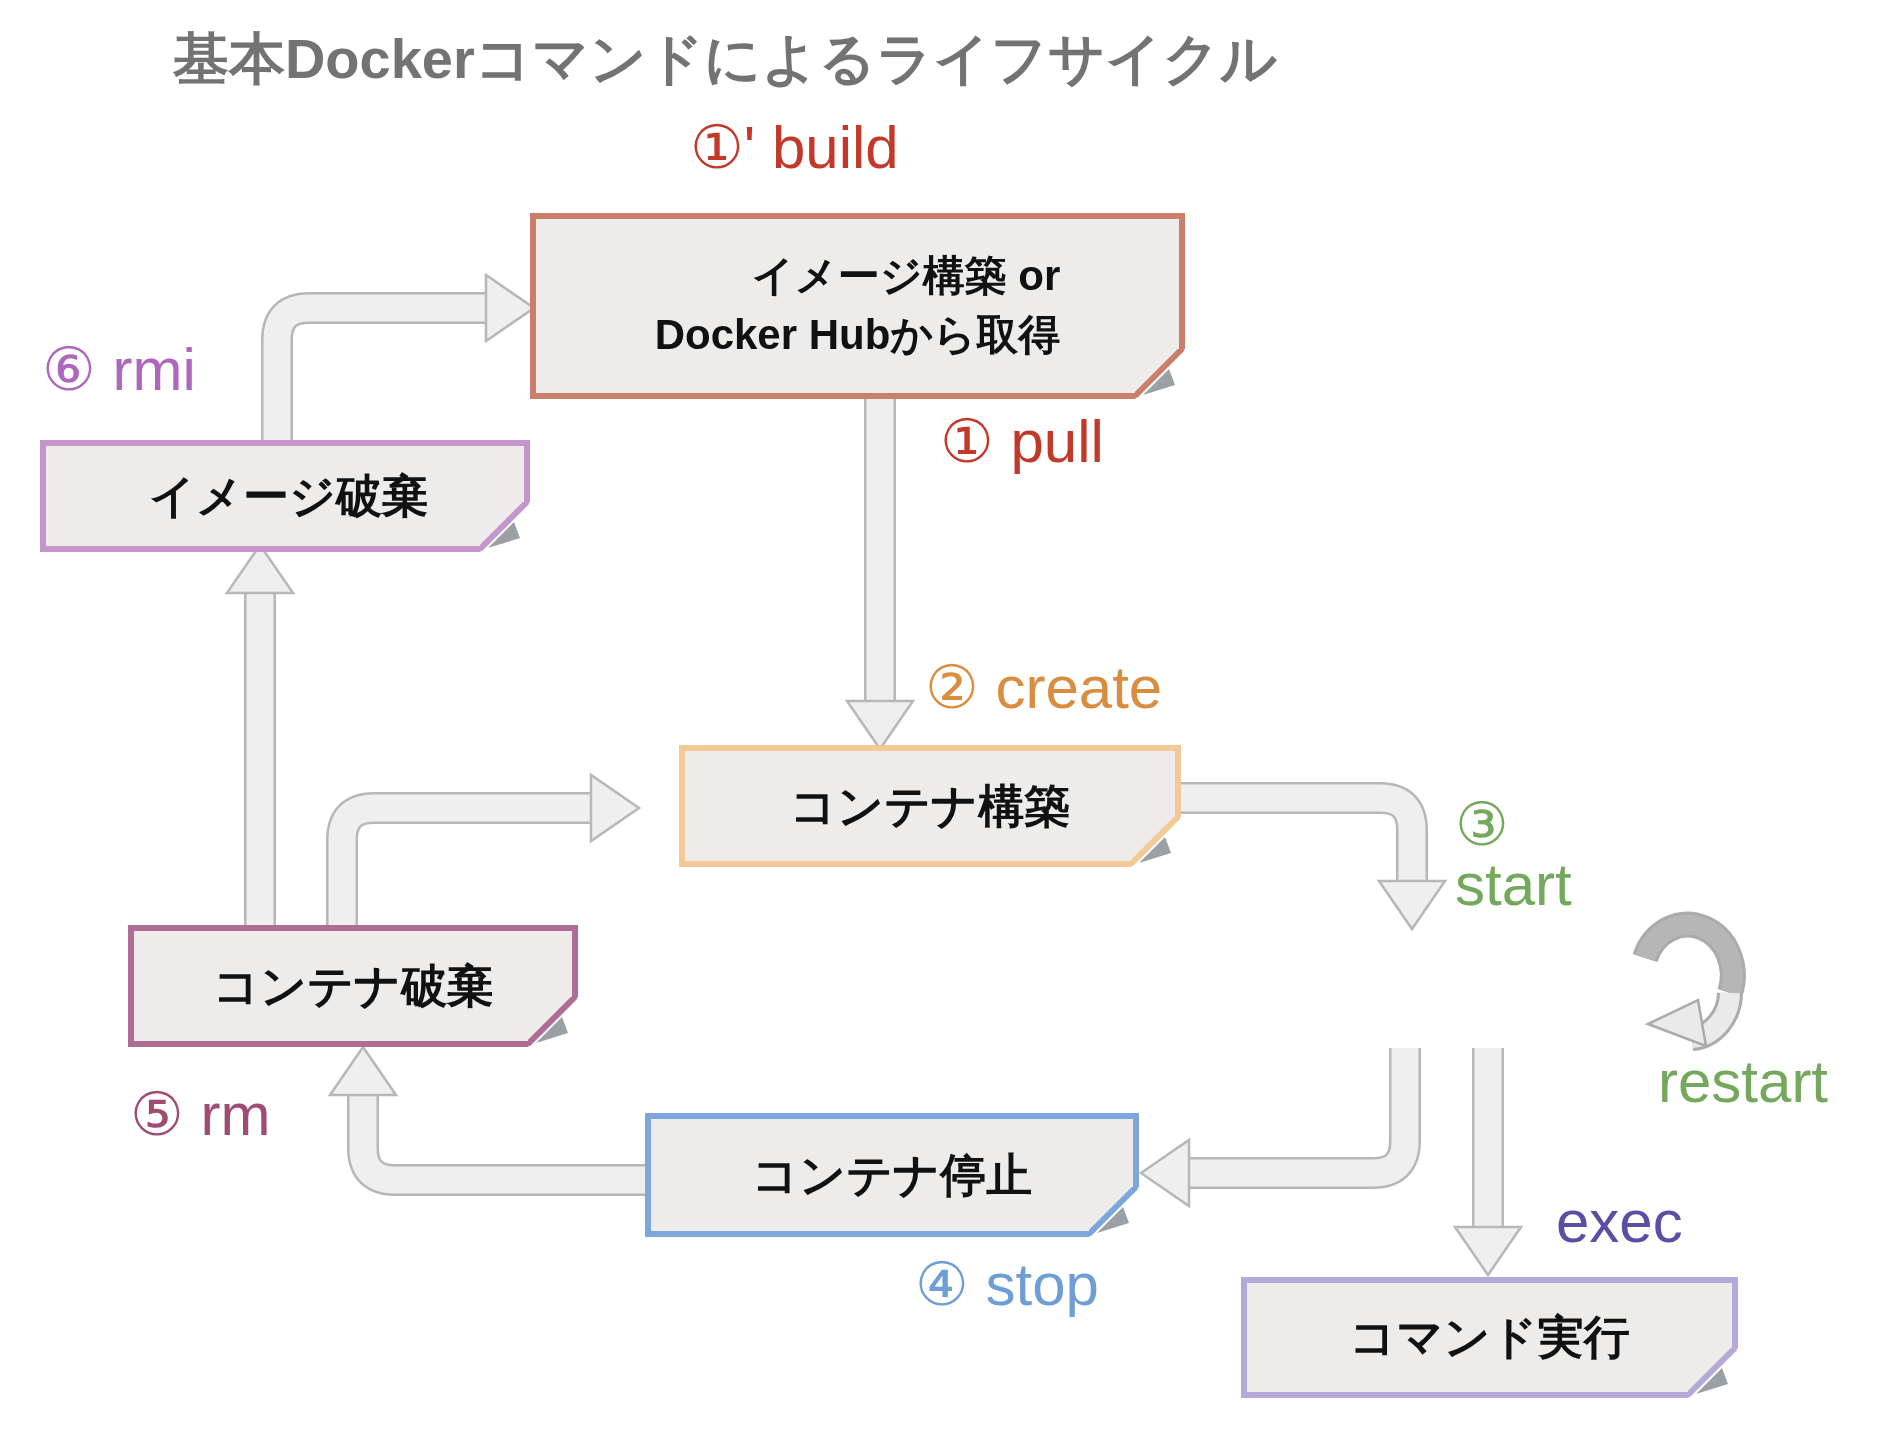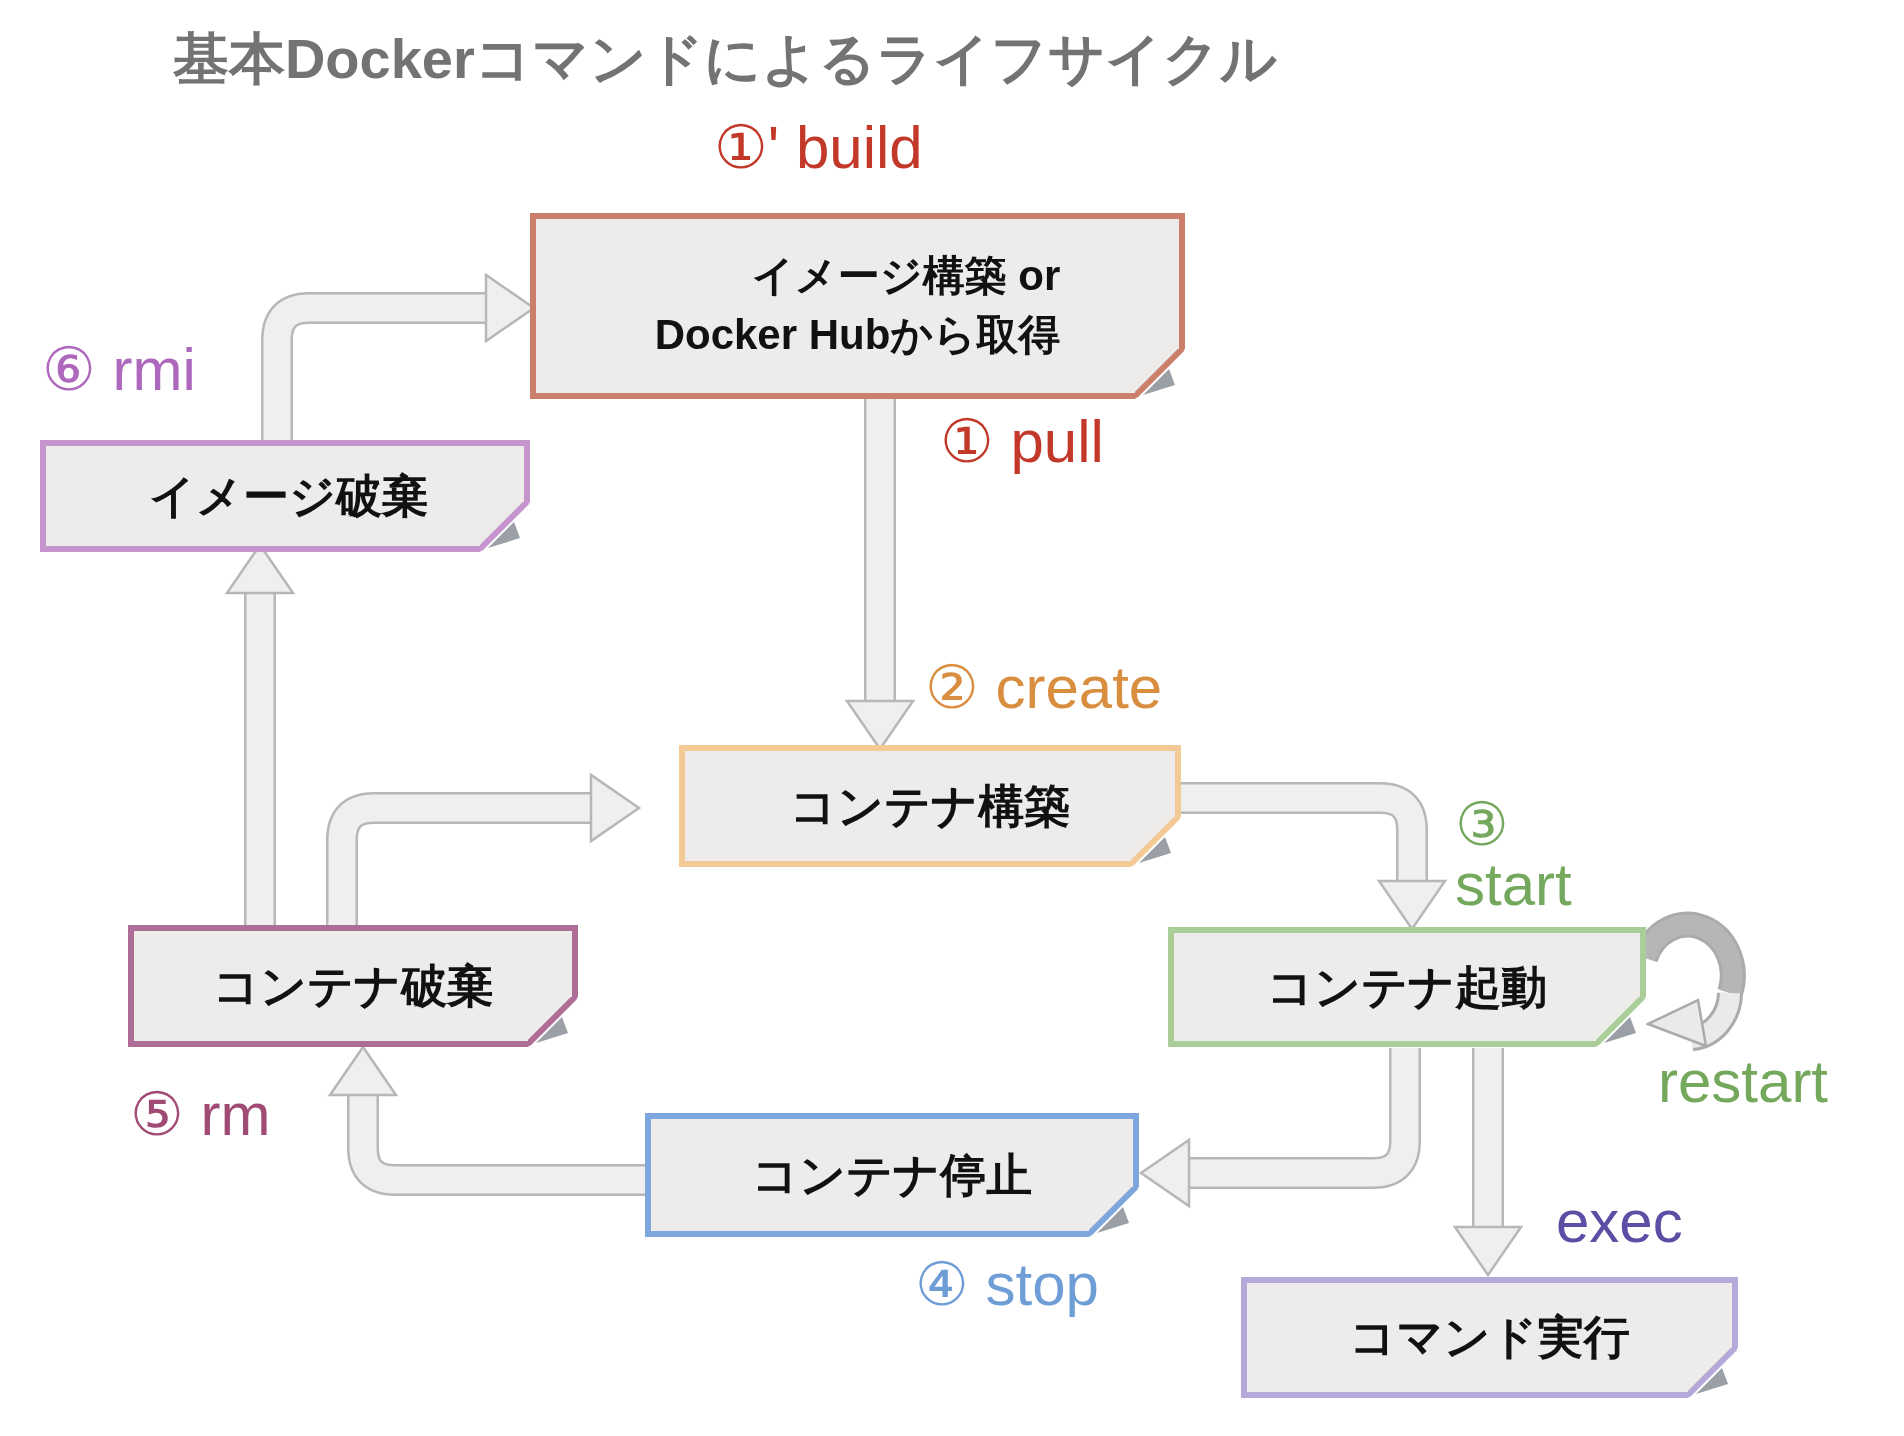--- a/index.html
+++ b/index.html
@@ -139,28 +139,20 @@
 
   <div class="box one-line" style="left: 635px; top: 745px; width: 502px; height: 122px; border-color: rgb(243, 201, 149); margin-left: 44px;">
     <div class="box-label">コンテナ構築</div>
     <svg class="fold" viewBox="0 0 50 50" style="color: rgb(243, 201, 149);">
       <path d="M50 0 L50 50 L0 50 Z" fill="#ffffff"></path>
       <path d="M8 46 L34 20 L40 36 Z" fill="#9aa0a5"></path>
       <path d="M0 47 L47 0" stroke="currentColor" stroke-width="6" fill="none"></path>
     </svg>
   </div>
 
-  <div class="box one-line" style="left: 1168px; top: 927px; width: 478px; height: 120px; border-color: rgb(171, 206, 152);">
-    <div class="box-label">コンテナ起動</div>
-    <svg class="fold" viewBox="0 0 50 50" style="color: rgb(171, 206, 152);">
-      <path d="M50 0 L50 50 L0 50 Z" fill="#ffffff"></path>
-      <path d="M8 46 L34 20 L40 36 Z" fill="#9aa0a5"></path>
-      <path d="M0 47 L47 0" stroke="currentColor" stroke-width="6" fill="none"></path>
-    </svg>
-  </div>
 
   <div class="box one-line" style="left: 645px; top: 1113px; width: 494px; height: 124px; border-color: rgb(125, 166, 220);">
     <div class="box-label">コンテナ停止</div>
     <svg class="fold" viewBox="0 0 50 50" style="color: rgb(125, 166, 220);">
       <path d="M50 0 L50 50 L0 50 Z" fill="#ffffff"></path>
       <path d="M8 46 L34 20 L40 36 Z" fill="#9aa0a5"></path>
       <path d="M0 47 L47 0" stroke="currentColor" stroke-width="6" fill="none"></path>
     </svg>
   </div>
 
@@ -175,21 +167,21 @@
 
   <div class="box one-line" style="left: 1241px; top: 1277px; width: 497px; height: 121px; border-color: rgb(180, 169, 216);">
     <div class="box-label">コマンド実行</div>
     <svg class="fold" viewBox="0 0 50 50" style="color: rgb(180, 169, 216);">
       <path d="M50 0 L50 50 L0 50 Z" fill="#ffffff"></path>
       <path d="M8 46 L34 20 L40 36 Z" fill="#9aa0a5"></path>
       <path d="M0 47 L47 0" stroke="currentColor" stroke-width="6" fill="none"></path>
     </svg>
   </div>
 
-  <div class="cmd-label" style="left: 690px; top: 118px; color: rgb(194, 56, 41); margin-left: 24px;">①' build</div>
+  <div class="cmd-label" style="left: 690px; top: 118px; color: rgb(194, 56, 41);">①' build</div>
   <div class="cmd-label" style="left: 940px; top: 412px; color: rgb(194, 56, 41);">① pull</div>
   <div class="cmd-label" style="left: 925px; top: 658px; color: rgb(217, 141, 62);">② create</div>
   <div class="cmd-label" style="left: 1455px; top: 795px; color: rgb(116, 168, 92);">
     <div>③</div>
     <div>start</div>
   </div>
   <div class="cmd-label" style="left: 1658px; top: 1052px; color: rgb(116, 168, 92);">restart</div>
   <div class="cmd-label" style="left: 915px; top: 1255px; color: rgb(111, 158, 214);">④ stop</div>
   <div class="cmd-label" style="left: 130px; top: 1085px; color: rgb(160, 75, 116);">⑤ rm</div>
   <div class="cmd-label" style="left: 42px; top: 340px; color: rgb(173, 104, 189);">⑥ rmi</div>

